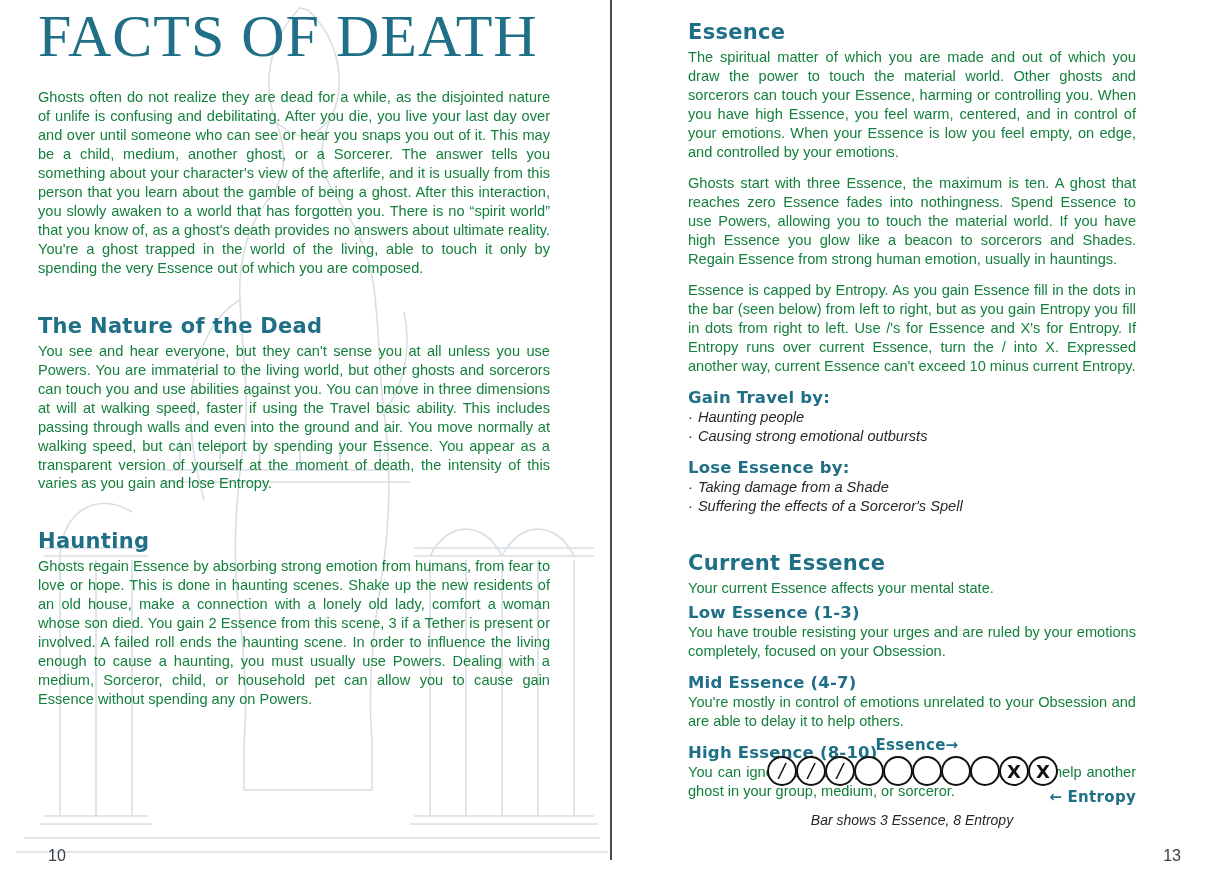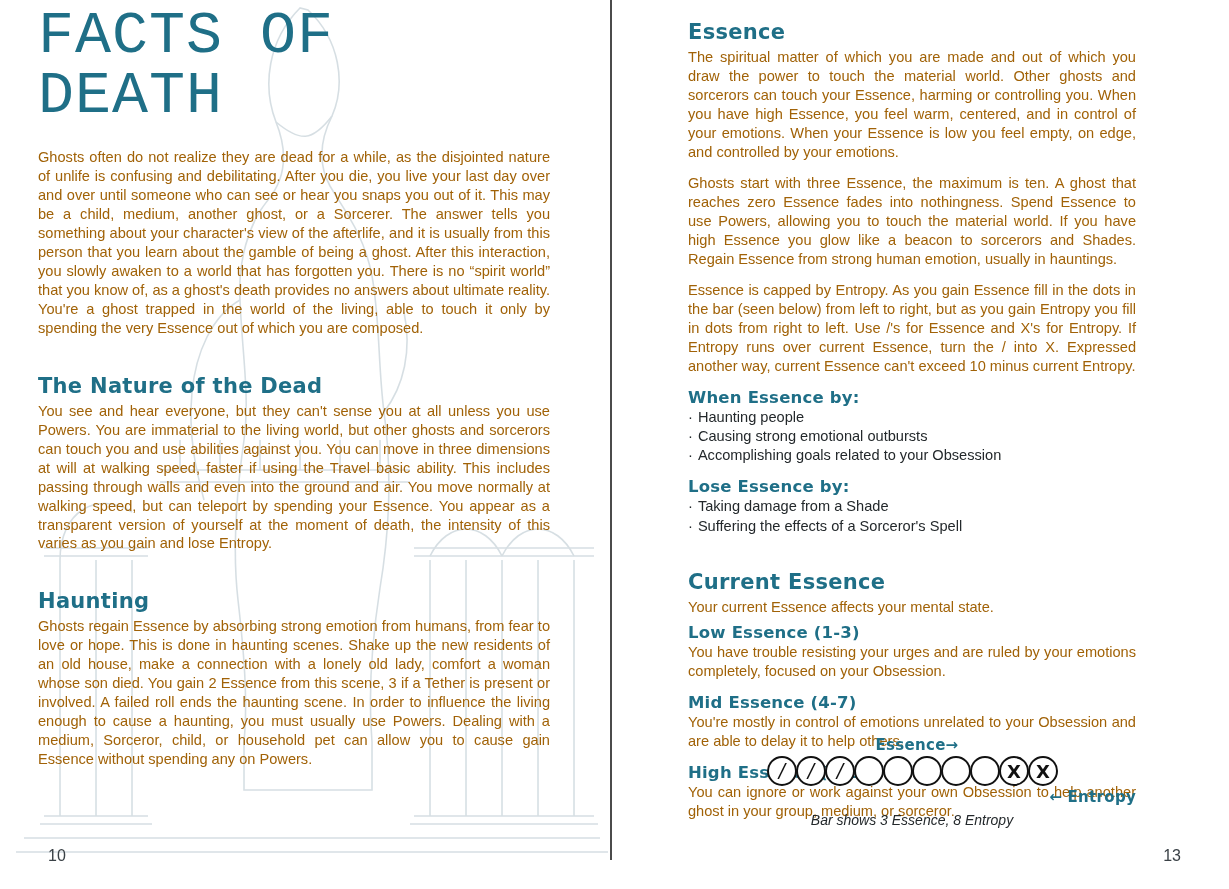--- a/index.html
+++ b/index.html
@@ -47,21 +47,21 @@
   .col-left {
     left: 38px;
     width: 512px;
   }
   .col-right {
     left: 688px;
     width: 448px;
   }
 
   h1.title {
-    font-family: Liberation Mono, monospace;
+    font-family: Liberation Serif, serif;
     font-weight: 400;
     font-size: 60px;
     letter-spacing: 1px;
     color: #1f6f87;
     margin: 6px 0 22px 0;
     line-height: 1.0;
     text-transform: uppercase;
   }
 
   h2.sec {
@@ -79,33 +79,34 @@
     font-weight: 700;
     font-size: 16.5px;
     margin: 12px 0 1px 0;
     letter-spacing: 0.2px;
   }
 
   p.body {
     margin: 0 0 12px 0;
     font-size: 14.6px;
     line-height: 1.3;
-    color: #a16207;
+    color: #15803d;
     text-align: justify;
     text-justify: inter-word;
   }
   p.body.tight { margin-bottom: 8px; }
   p.body.nojust { text-align: left; }
 
   .spacer-24 { height: 24px; }
 
   ul.bullets {
     list-style: none;
     margin: 0 0 10px 0;
     padding: 0;
+    font-style: italic;
   }
   ul.bullets li {
     font-size: 14.6px;
     line-height: 1.32;
     color: #23282b;
   }
   ul.bullets li::before {
     content: "\00B7";
     margin-right: 5px;
   }
@@ -228,25 +229,24 @@
     <h2 class="sec">Haunting</h2>
     <p class="body">Ghosts regain Essence by absorbing strong emotion from humans, from fear to love or hope. This is done in haunting scenes. Shake up the new residents of an old house, make a connection with a lonely old lady, comfort a woman whose son died. You gain 2 Essence from this scene, 3 if a Tether is present or involved. A failed roll ends the haunting scene. In order to influence the living enough to cause a haunting, you must usually use Powers. Dealing with a medium, Sorceror, child, or household pet can allow you to cause gain Essence without spending any on Powers.</p>
   </div>
 
   <div class="col col-right">
     <h2 class="sec" style="margin-top:20px">Essence</h2>
     <p class="body">The spiritual matter of which you are made and out of which you draw the power to touch the material world. Other ghosts and sorcerors can touch your Essence, harming or controlling you. When you have high Essence, you feel warm, centered, and in control of your emotions. When your Essence is low you feel empty, on edge, and controlled by your emotions.</p>
     <p class="body">Ghosts start with three Essence, the maximum is ten. A ghost that reaches zero Essence fades into nothingness. Spend Essence to use Powers, allowing you to touch the material world. If you have high Essence you glow like a beacon to sorcerors and Shades. Regain Essence from strong human emotion, usually in hauntings.</p>
     <p class="body">Essence is capped by Entropy. As you gain Essence fill in the dots in the bar (seen below) from left to right, but as you gain Entropy you fill in dots from right to left. Use /'s for Essence and X's for Entropy. If Entropy runs over current Essence, turn the / into X. Expressed another way, current Essence can't exceed 10 minus current Entropy.</p>
 
-    <h3 class="sub">When Essence by:</h3>
+    <h3 class="sub">Gain Travel by:</h3>
     <ul class="bullets">
       <li>Haunting people</li>
       <li>Causing strong emotional outbursts</li>
-      <li>Accomplishing goals related to your Obsession</li>
     </ul>
 
     <h3 class="sub">Lose Essence by:</h3>
     <ul class="bullets">
       <li>Taking damage from a Shade</li>
       <li>Suffering the effects of a Sorceror's Spell</li>
     </ul>
 
     <div class="spacer-24"></div>
 

